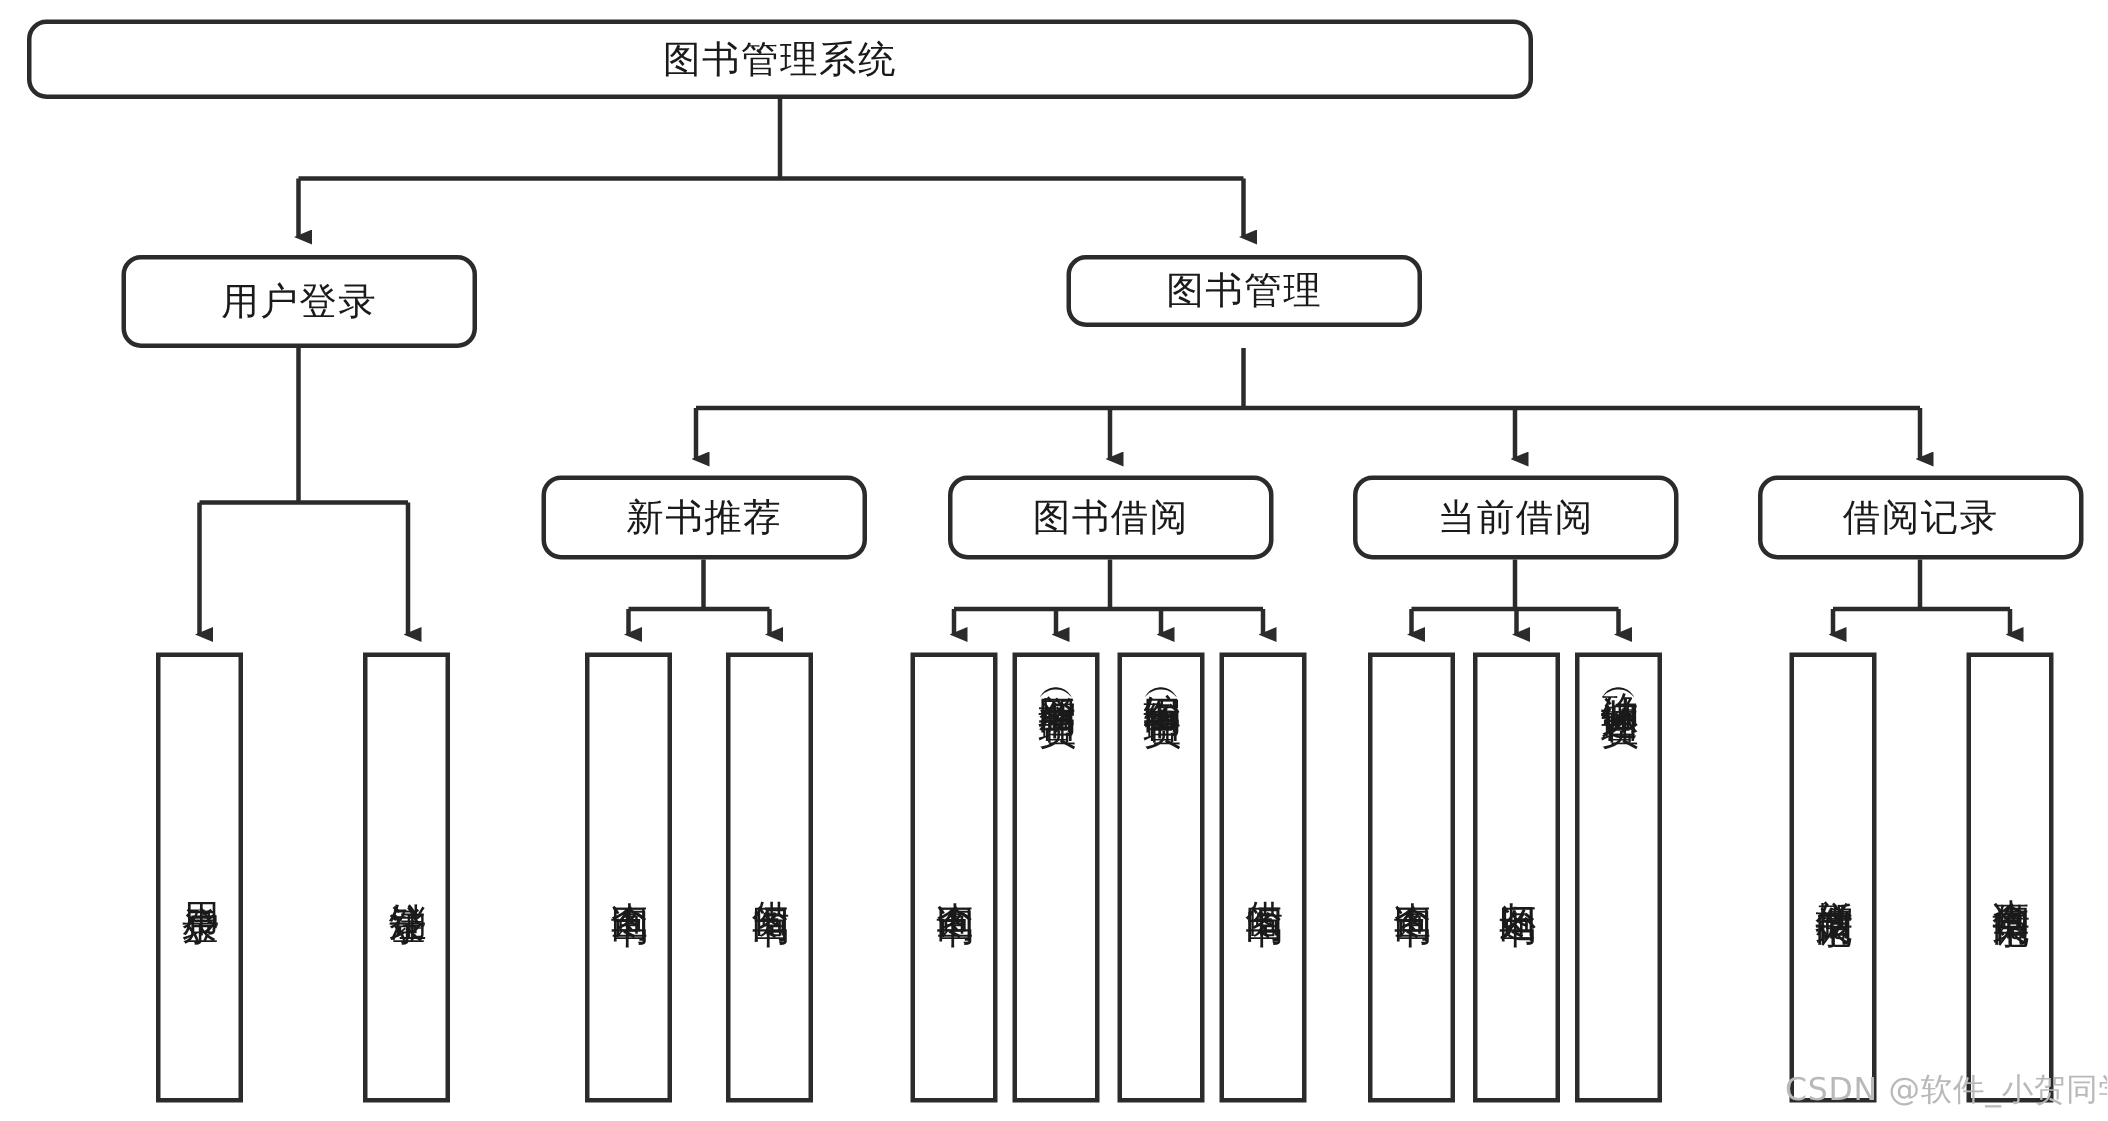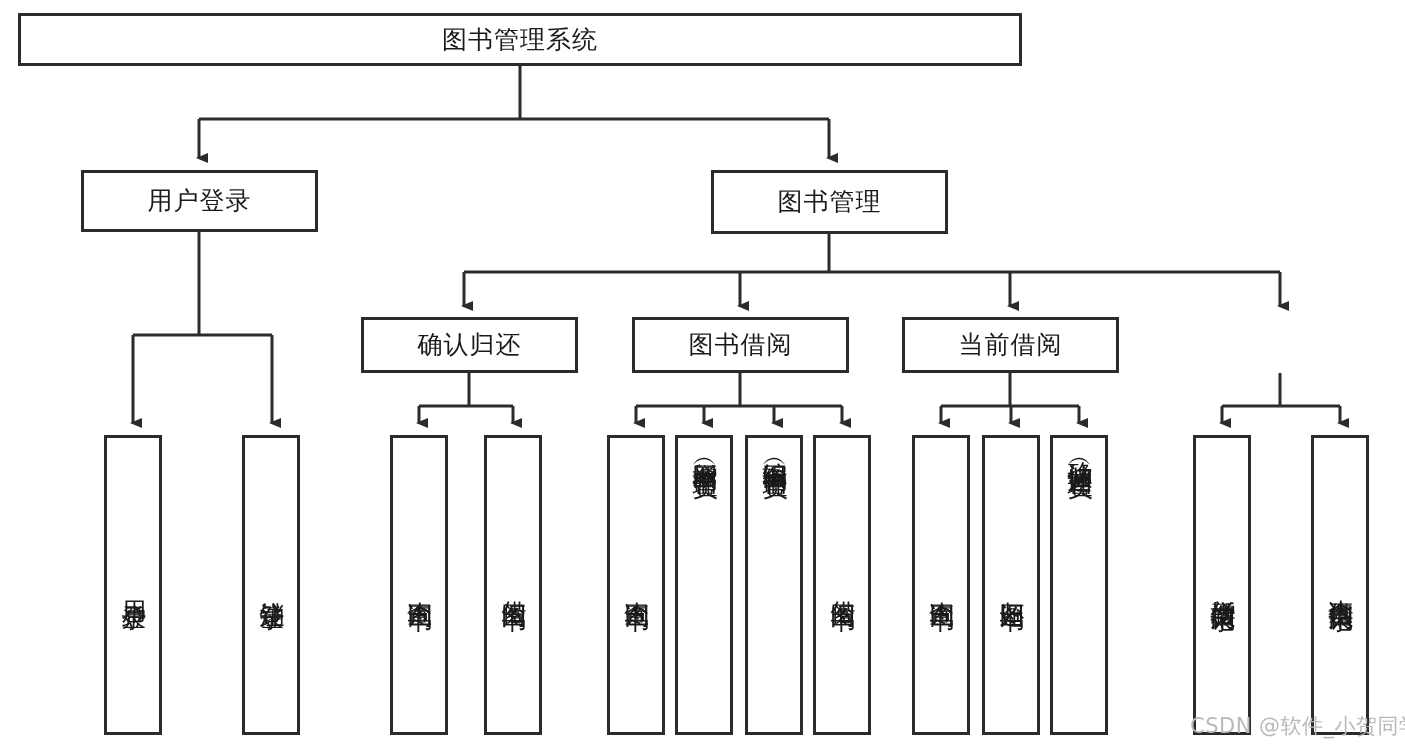--- a/index.html
+++ b/index.html
@@ -24,20 +24,21 @@
     background: #ffffff;
     display: flex;
     align-items: center;
     justify-content: center;
     color: #1a1a1a;
   }
   .node.horiz {
     font-size: 25px;
     letter-spacing: 1px;
     line-height: 1.1;
+    border-radius: 13px;
   }
   .node.vert {
     border-width: 3px;
     align-items: flex-start;
     justify-content: center;
     padding-top: 0;
   }
   .vert-text {
     writing-mode: vertical-rl;
     text-orientation: upright;
@@ -133,36 +134,39 @@
   </svg>
 
   <div class="node horiz" style="left:18px; top:13px; width:1004px; height:53px;">
     <span>图书管理系统</span>
   </div>
 
   <div class="node horiz" style="left:81px; top:170px; width:237px; height:62px;">
     <span>用户登录</span>
   </div>
 
-  <div class="node horiz" style="left:711px; top:170px; width:237px; height:64px;">
+  <div class="node horiz" style="left:711px; top:170px; width:237px; height:48px;">
     <span>图书管理</span>
   </div>
 
   <div class="node horiz" style="left:361px; top:317px; width:217px; height:56px;">
-    <span>确认归还</span>
+    <span>新书推荐</span>
   </div>
 
   <div class="node horiz" style="left:902px; top:317px; width:217px; height:56px;">
     <span>当前借阅</span>
   </div>
 
   <div class="node horiz" style="left:632px; top:317px; width:217px; height:56px;">
     <span>图书借阅</span>
   </div>
 
+  <div class="node horiz" style="left:1172px; top:317px; width:217px; height:56px;">
+    <span>借阅记录</span>
+  </div>
 
   <div class="node vert" style="left:104px; top:435px; width:58px; height:300px;">
     <div class="vlabel-wrap">
       <span class="vert-text">用户登录</span>
     </div>
   </div>
 
   <div class="node vert" style="left:242px; top:435px; width:58px; height:300px;">
     <div class="vlabel-wrap">
       <span class="vert-text">注销登录</span>

